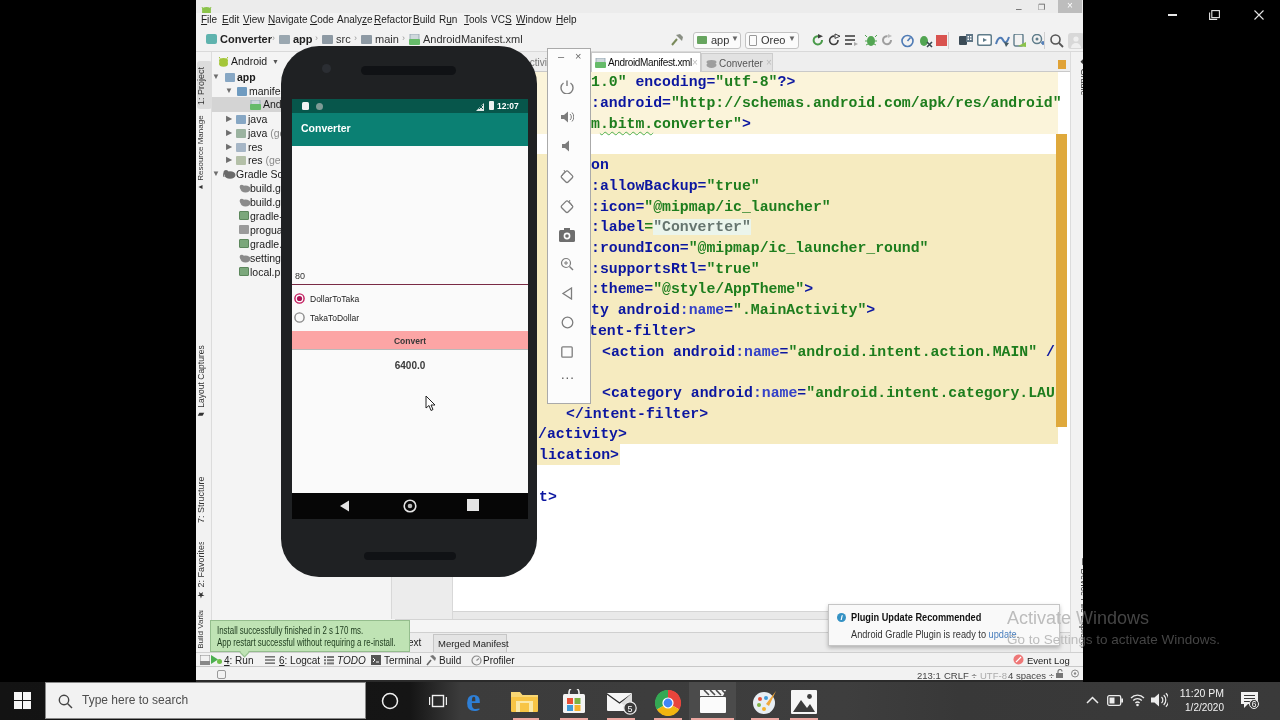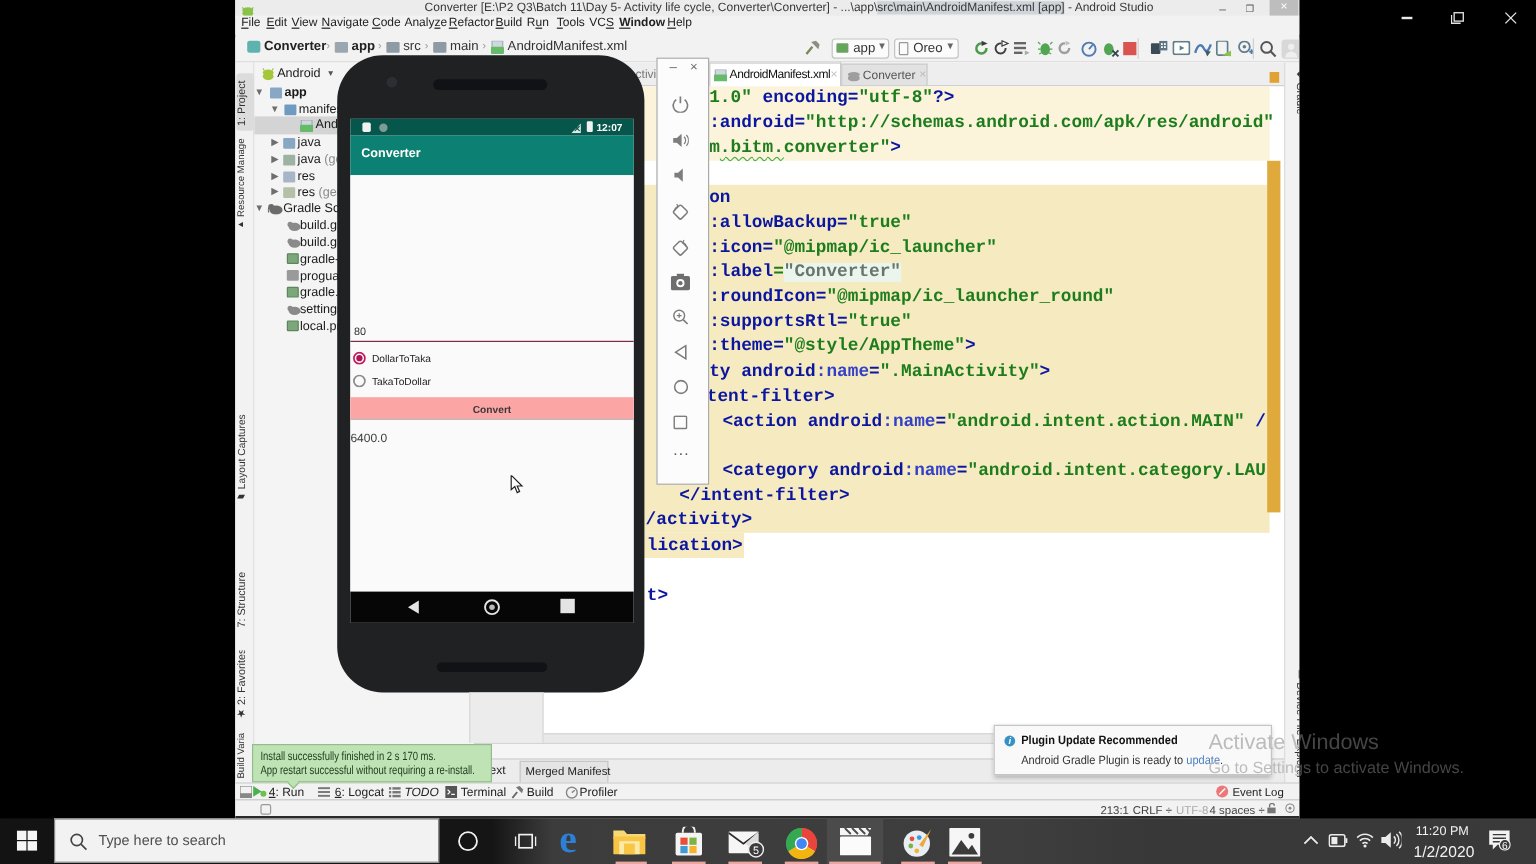--- a/index.html
+++ b/index.html
@@ -51,21 +51,20 @@
   
   #taskbar { left:0; top:682px; width:1280px; height:38px; background:linear-gradient(90deg,#131313 0%,#151515 32%,#3c3c3c 36%,#3e3e3e 66%,#383838 75%,#3a3a3a 100%); z-index:50; }
   
   #rblack { left:1083px; top:0; width:197px; height:682px; background:#000; z-index:40; }
 </style>
 </head>
 <body>
 <div id="stage">
   <div id="as" class="abs">
     <div id="titlebar" class="abs"></div>
-    <div id="titletext" class="abs" style="text-indent:36px;">Converter [E:\P2 Q3\Batch 11\Day 5- Activity life cycle, Converter\Converter] - ...\app\<span style="background:#cfd4d9;">src\main\AndroidManifest.xml [app]</span> - Android Studio</div>
     <div class="abs" style="left:5px;top:2px;width:11px;height:11px;">
       <svg width="11" height="11" viewBox="0 0 11 11">
           <ellipse cx="5.5" cy="7" rx="4.5" ry="3.5" fill="#8bc34a"></ellipse>
           <path d="M2 4 L1 2 M9 4 L10 2" stroke="#8bc34a" stroke-width="1"></path>
           <ellipse cx="5.5" cy="4.5" rx="4.5" ry="2.5" fill="#8bc34a"></ellipse>
         </svg>
     </div>
     <div class="abs" style="left:820px;top:3px;width:60px;height:11px;color:#555;font-size:10px;">
       <span style="position:absolute;left:0px;top:0px;">–</span>
       <span style="position:absolute;left:22px;top:0px;font-size:8px;">❐</span>
@@ -76,21 +75,21 @@
       <span class="mi" style="left:26px;"><u>E</u>dit</span>
       <span class="mi" style="left:47px;"><u>V</u>iew</span>
       <span class="mi" style="left:72px;"><u>N</u>avigate</span>
       <span class="mi" style="left:114px;"><u>C</u>ode</span>
       <span class="mi" style="left:141px;">Analy<u>z</u>e</span>
       <span class="mi" style="left:178px;"><u>R</u>efactor</span>
       <span class="mi" style="left:217px;"><u>B</u>uild</span>
       <span class="mi" style="left:243px;">R<u>u</u>n</span>
       <span class="mi" style="left:268px;"><u>T</u>ools</span>
       <span class="mi" style="left:295px;">VC<u>S</u></span>
-      <span class="mi" style="left:320px;font-weight:bold;"><u>W</u>indow</span>
+      <span class="mi" style="left:320px;"><u>W</u>indow</span>
       <span class="mi" style="left:360px;"><u>H</u>elp</span>
     </div>
     <div id="navbar" class="abs">
       <span class="abs" style="left:10px;top:3px;width:11px;height:10px;background:#5fb3ae;border-radius:2px;"></span>
       <span class="abs" style="left:24px;top:2px;font-weight:bold;color:#222;">Converter</span>
       <span class="abs" style="left:76px;top:2px;color:#999;font-size:9px;">›</span>
       <span class="abs" style="left:83px;top:4px;width:11px;height:9px;background:#9aa7b0;border-radius:1px;"></span>
       <span class="abs" style="left:97px;top:2px;font-weight:bold;color:#222;">app</span>
       <span class="abs" style="left:119px;top:2px;color:#999;font-size:9px;">›</span>
       <span class="abs" style="left:126px;top:4px;width:11px;height:9px;background:#8e9aa4;border-radius:1px;"></span>
@@ -486,21 +485,21 @@
               <circle cx="5.5" cy="5.5" r="2.6" fill="#ad1457"></circle>
             </svg>
           <span class="abs" style="left:18px;top:148px;color:#222;font-size:8.5px;">DollarToTaka</span>
           <svg class="abs" style="left:2px;top:165.5px;" width="11" height="11" viewBox="0 0 11 11">
               <circle cx="5.5" cy="5.5" r="4.6" fill="none" stroke="#8a8a8a" stroke-width="1.4"></circle>
             </svg>
           <span class="abs" style="left:18px;top:166.5px;color:#222;font-size:8.5px;">TakaToDollar</span>
           <div class="abs" style="left:0;top:184.5px;width:236px;height:19px;background:#fca5a5;border-bottom:1.5px solid #b9b9b9;">
             <span style="position:absolute;left:0;top:5px;width:236px;text-align:center;color:#383838;font-size:8.5px;font-weight:bold;">Convert</span>
           </div>
-          <span class="abs" style="left:0;top:214px;width:236px;text-align:left;color:#3a3a3a;font-size:10px;font-weight:normal;">6400.0</span>
+          <span class="abs" style="left:0;top:214px;width:236px;text-align:center;color:#3a3a3a;font-size:10px;font-weight:bold;">6400.0</span>
           <svg class="abs" style="left:133px;top:250px;" width="12" height="16" viewBox="0 0 12 16">
               <path d="M1 0 L1 12 L4 9.5 L6 14.5 L8 13.5 L6 9 L10 9 z" fill="#fff" stroke="#222" stroke-width="1"></path>
             </svg>
         </div>
         <div class="abs" style="left:0;top:394px;width:236px;height:26px;background:#060606;">
           <svg class="abs" style="left:46px;top:7px;" width="12" height="12" viewBox="0 0 12 12">
               <path d="M11 0.5 L2 6 L11 11.5 z" fill="#e4e4e4"></path>
             </svg>
           <svg class="abs" style="left:111px;top:6px;" width="14" height="14" viewBox="0 0 14 14">
               <circle cx="7" cy="7" r="5.8" fill="none" stroke="#e4e4e4" stroke-width="1.6"></circle>
@@ -629,21 +628,21 @@
       </svg>
     <svg class="abs" style="left:1130px;top:11px;" width="15" height="14" viewBox="0 0 15 14">
         <path d="M1 5 a9 9 0 0 1 13 0 M3.2 7.5 a6 6 0 0 1 8.6 0 M5.4 10 a3 3 0 0 1 4.2 0" fill="none" stroke="#ececec" stroke-width="1.3"></path>
         <circle cx="7.5" cy="12" r="1.3" fill="#ececec"></circle>
       </svg>
     <svg class="abs" style="left:1151px;top:10px;" width="17" height="16" viewBox="0 0 17 16">
         <path d="M0 5.5 h3.5 L8 1.5 v13 L3.5 10.5 H0 z" fill="#ececec"></path>
         <path d="M10.5 5 a4 4 0 0 1 0 6 M12.7 3 a7 7 0 0 1 0 10 M14.9 1.2 a9.5 9.5 0 0 1 0 13.6" stroke="#ececec" stroke-width="1.2" fill="none"></path>
       </svg>
     <span class="abs" style="left:1178px;top:5px;width:46px;text-align:right;color:#f2f2f2;font-size:10.5px;">11:20 PM</span>
-    <span class="abs" style="left:1178px;top:20px;width:46px;text-align:right;color:#f2f2f2;font-size:13px;">1/2/2020</span>
+    <span class="abs" style="left:1178px;top:20px;width:46px;text-align:right;color:#f2f2f2;font-size:10px;">1/2/2020</span>
     <svg class="abs" style="left:1240px;top:9px;" width="19" height="18" viewBox="0 0 19 18">
         <path d="M1 1 h17 v12 h-10 l-4 4 v-4 H1 z" fill="#f2f2f2"></path>
         <path d="M4 4.5 h11 M4 7.5 h11 M4 10.5 h7" stroke="#3a3a3a" stroke-width="1.2"></path>
         <circle cx="14" cy="13" r="4.5" fill="#3a3a3a" stroke="#f2f2f2" stroke-width="1"></circle>
         <text x="14" y="16.2" text-anchor="middle" font-size="8.5" fill="#fff" font-family="Liberation Sans">6</text>
       </svg>
   </div>
 </div>
 
 </body></html>

